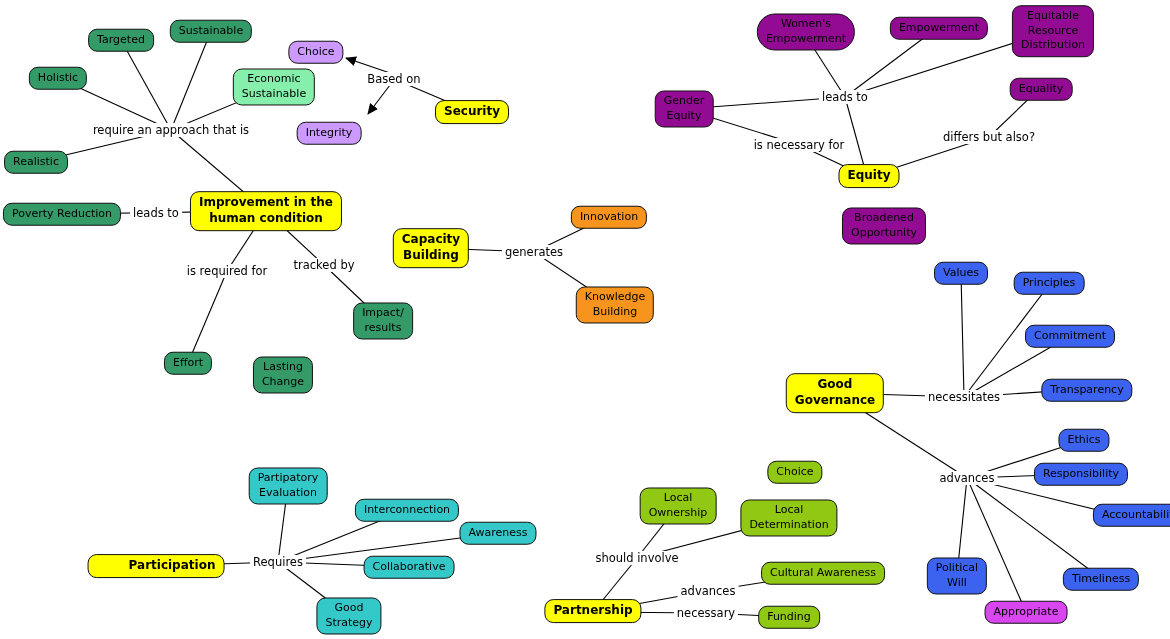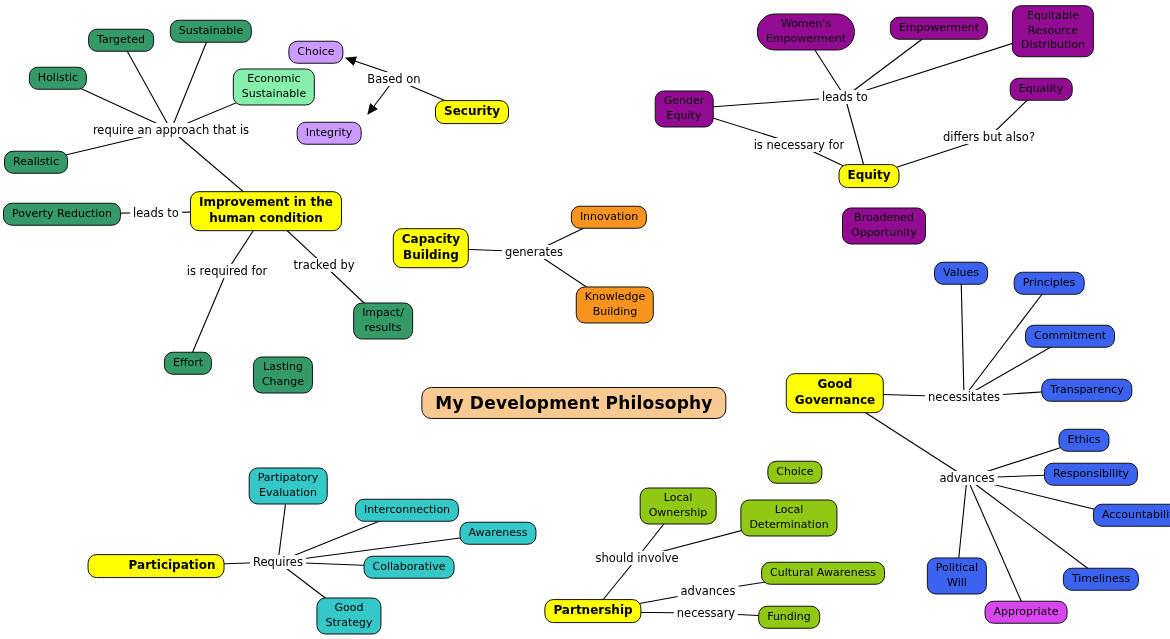--- a/index.html
+++ b/index.html
@@ -149,30 +149,29 @@
   <div class="node" style="left: 609px; top: 217px; background-color: rgb(247, 148, 30);">Innovation</div>
   <div class="node" style="left: 615px; top: 305px; background-color: rgb(247, 148, 30);">Knowledge
 Building</div>
 
   <div class="node" style="left: 383px; top: 321px; background-color: rgb(52, 154, 103);">Impact/
 results</div>
   <div class="node" style="left: 188px; top: 363px; background-color: rgb(52, 154, 103);">Effort</div>
   <div class="node" style="left: 283px; top: 375px; background-color: rgb(52, 154, 103); padding-left: 8px;">Lasting
 Change</div>
 
-  <div class="title-node" style="left: 574px; top: 403px; background-color: rgb(248, 201, 144);">My Development Philosophy</div>
 
   <div class="node" style="left: 961px; top: 273px; background-color: rgb(59, 99, 240);">Values</div>
   <div class="node" style="left: 1049px; top: 283px; background-color: rgb(59, 99, 240);">Principles</div>
   <div class="node" style="left: 1070px; top: 336px; background-color: rgb(59, 99, 240);">Commitment</div>
   <div class="node" style="left: 1087px; top: 390px; background-color: rgb(59, 99, 240);">Transparency</div>
   <div class="node main" style="left: 835px; top: 393px; background-color: rgb(255, 255, 0);">Good
 Governance</div>
   <div class="node" style="left: 1084px; top: 440px; background-color: rgb(59, 99, 240);">Ethics</div>
-  <div class="node" style="left: 1081px; top: 474px; background-color: rgb(59, 99, 240); margin-left: 10px;">Responsibility</div>
+  <div class="node" style="left: 1081px; top: 474px; background-color: rgb(59, 99, 240);">Responsibility</div>
   <div class="node" style="left: 1117px; top: 515px; background-color: rgb(59, 99, 240); margin-left: 24px;">Accountability</div>
   <div class="node" style="left: 957px; top: 576px; background-color: rgb(59, 99, 240);">Political
 Will</div>
   <div class="node" style="left: 1026px; top: 612px; background-color: #d946ef;">Appropriate</div>
   <div class="node" style="left: 1101px; top: 579px; background-color: rgb(59, 99, 240);">Timeliness</div>
 
   <div class="node" style="left: 288px; top: 486px; background-color: rgb(53, 200, 200);">Partipatory
 Evaluation</div>
   <div class="node" style="left: 407px; top: 510px; background-color: rgb(53, 200, 200);">Interconnection</div>
   <div class="node" style="left: 498px; top: 533px; background-color: rgb(53, 200, 200);">Awareness</div>

